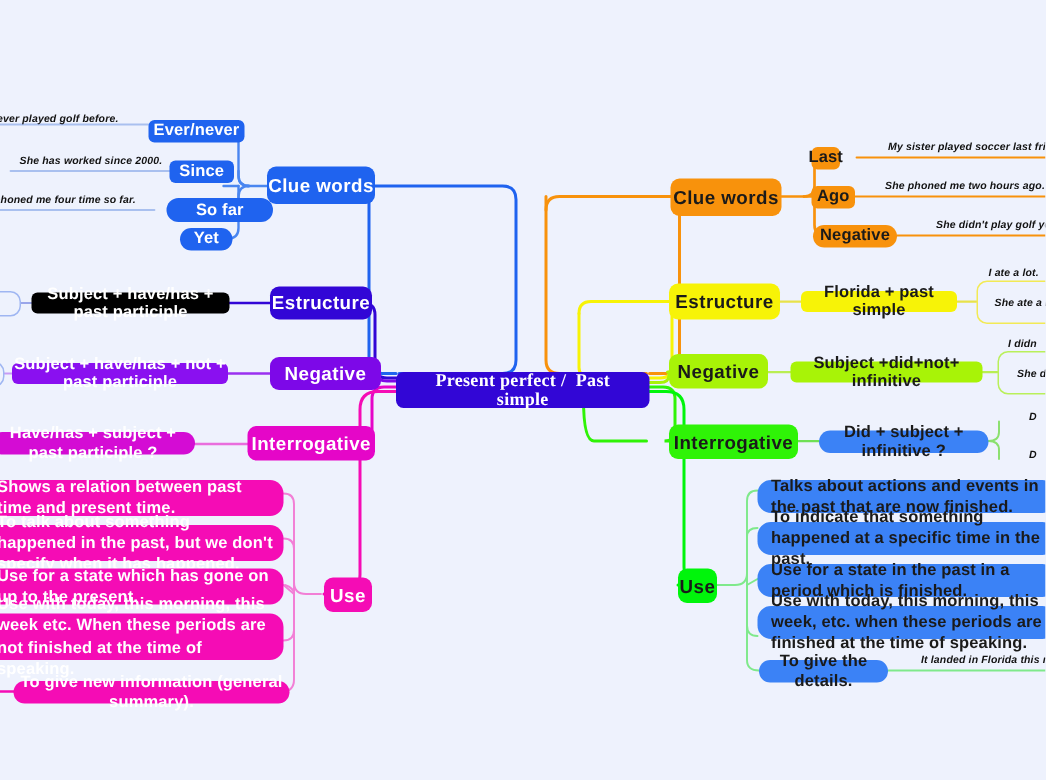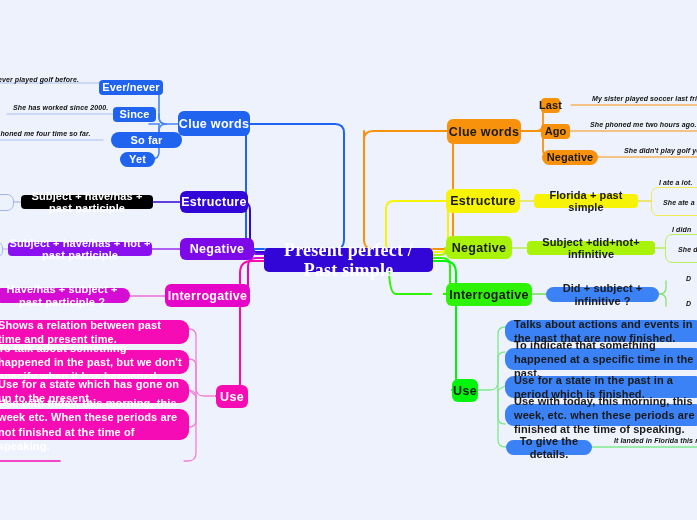--- a/index.html
+++ b/index.html
@@ -34,21 +34,21 @@
     white-space: pre-wrap;
     z-index: 3;
   }
 
   
   .root {
     background: #3206d6;
     color: #ffffff;
     border-radius: 5px;
     font-family: "Liberation Serif", serif;
-    font-size: 18px;
+    font-size: 12px;
     letter-spacing: .2px;
     padding: 0 8px;
   }
 
   
   .b1 { border-radius: 6px; font-size: 12.5px; letter-spacing: .3px; }
   .blue-1   { background: #1f63ef; color: #ffffff; }
   .indigo-1 { background: #3206d6; color: #ffffff; }
   .violet-1 { background: #7d08e8; color: #ffffff; }
   .mag-1    { background: #e506c8; color: #ffffff; }
@@ -213,20 +213,21 @@
 
   <div class="node b1 mag-1" style="left:165px; top:284px; width:85px; height:23px;">Interrogative</div>
   <div class="node b2 mag-2 pill" style="left:-6px; top:288px; width:136px; height:15px;">Have/has + subject + past participle ?</div>
 
   <div class="node b1 pink-1" style="left:216px; top:385px; width:32px; height:23px;">Use</div>
 
   <div class="node b2 pink-2 pill desc" style="left:-9px; top:320px; width:198px; height:24px;">Shows a relation between past time and present time.</div>
   <div class="node b2 pink-2 pill desc" style="left:-9px; top:350px; width:198px; height:24px;">To talk about something happened in the past, but we don't specify when it has happened.</div>
   <div class="node b2 pink-2 pill desc" style="left:-9px; top:379px; width:198px; height:24px;">Use for a state which has gone on up to the present.</div>
   <div class="node b2 pink-2 pill desc" style="left:-9px; top:409px; width:198px; height:31px;">Use with today, this morning, this week etc. When these periods are not finished at the time of speaking.</div>
+  <div class="node b2 pink-2 pill" style="left:9px; top:454px; width:184px; height:15px;">To give new information (general summary).</div>
 
   <div class="node b1 orange-1" style="left:447px; top:119px; width:74px; height:25px;">Clue words</div>
 
   <div class="node b2 orange-2 rect" style="left:541px; top:98px; width:19px; height:15px;">Last</div>
   <div class="node b2 orange-2 rect" style="left:541px; top:124px; width:29px; height:15px;">Ago</div>
   <div class="node b2 orange-2 pill" style="left:542px; top:150px; width:56px; height:15px;">Negative</div>
 
   <div class="leaf" style="left:592px; top:95px;">My sister played soccer last friday</div>
   <div class="leaf" style="left:590px; top:121px;">She phoned me two hours ago.</div>
   <div class="leaf" style="left:624px; top:147px;">She didn't play golf yest</div>

